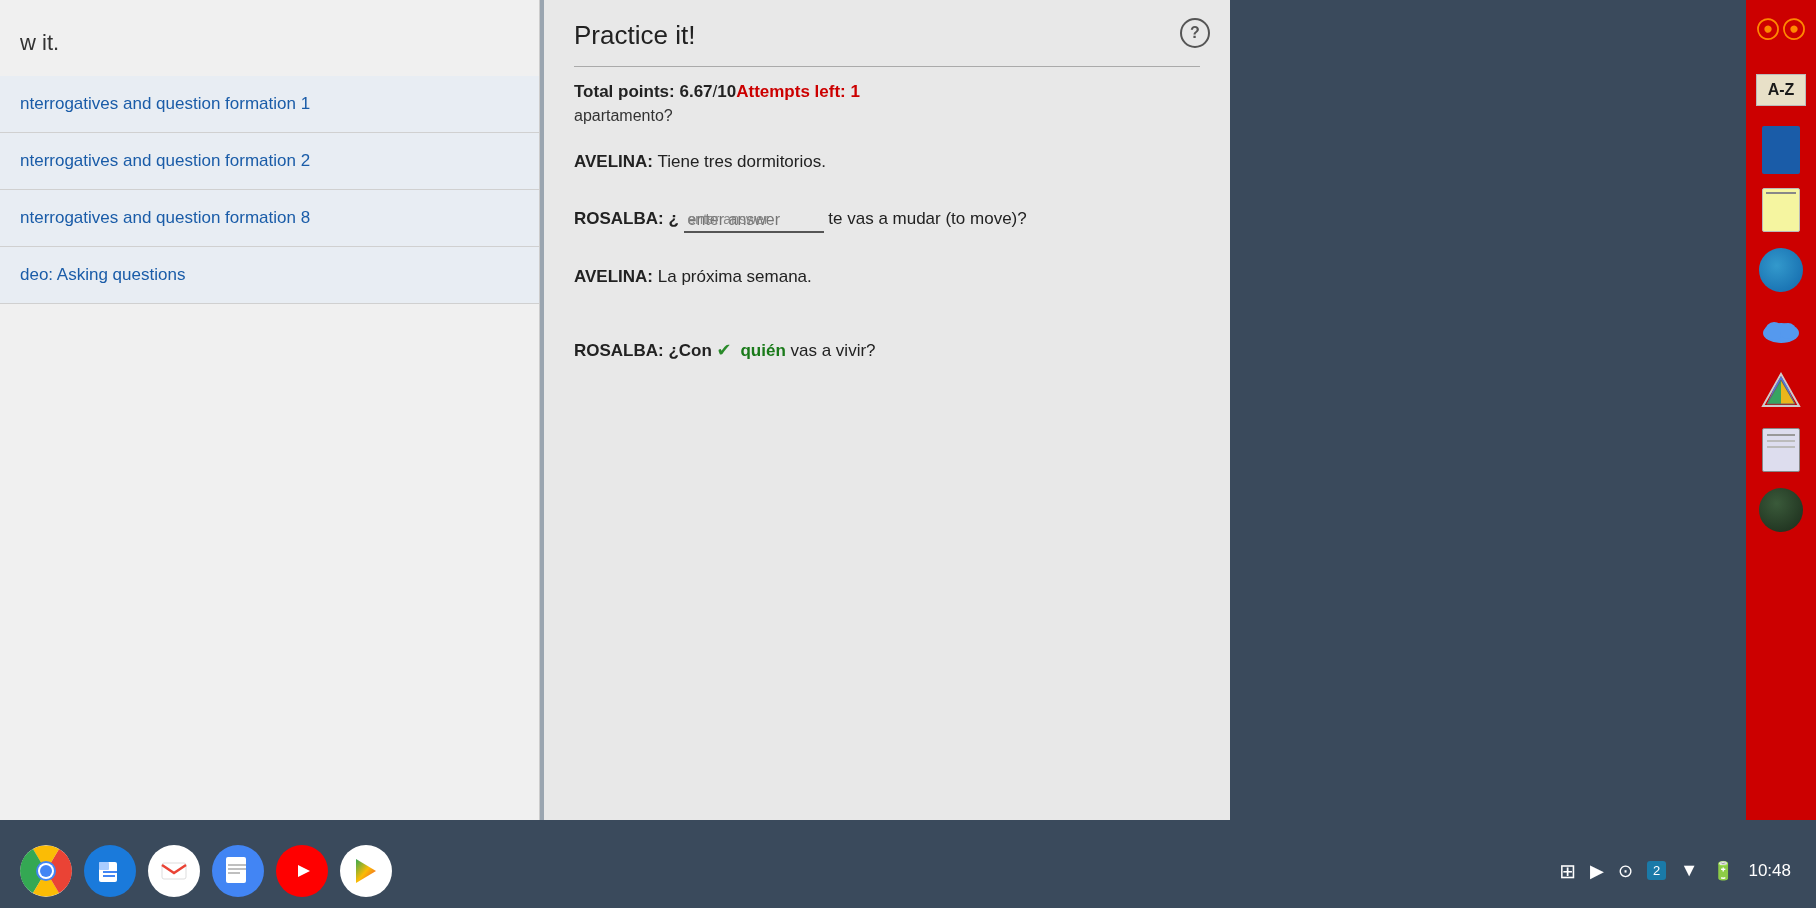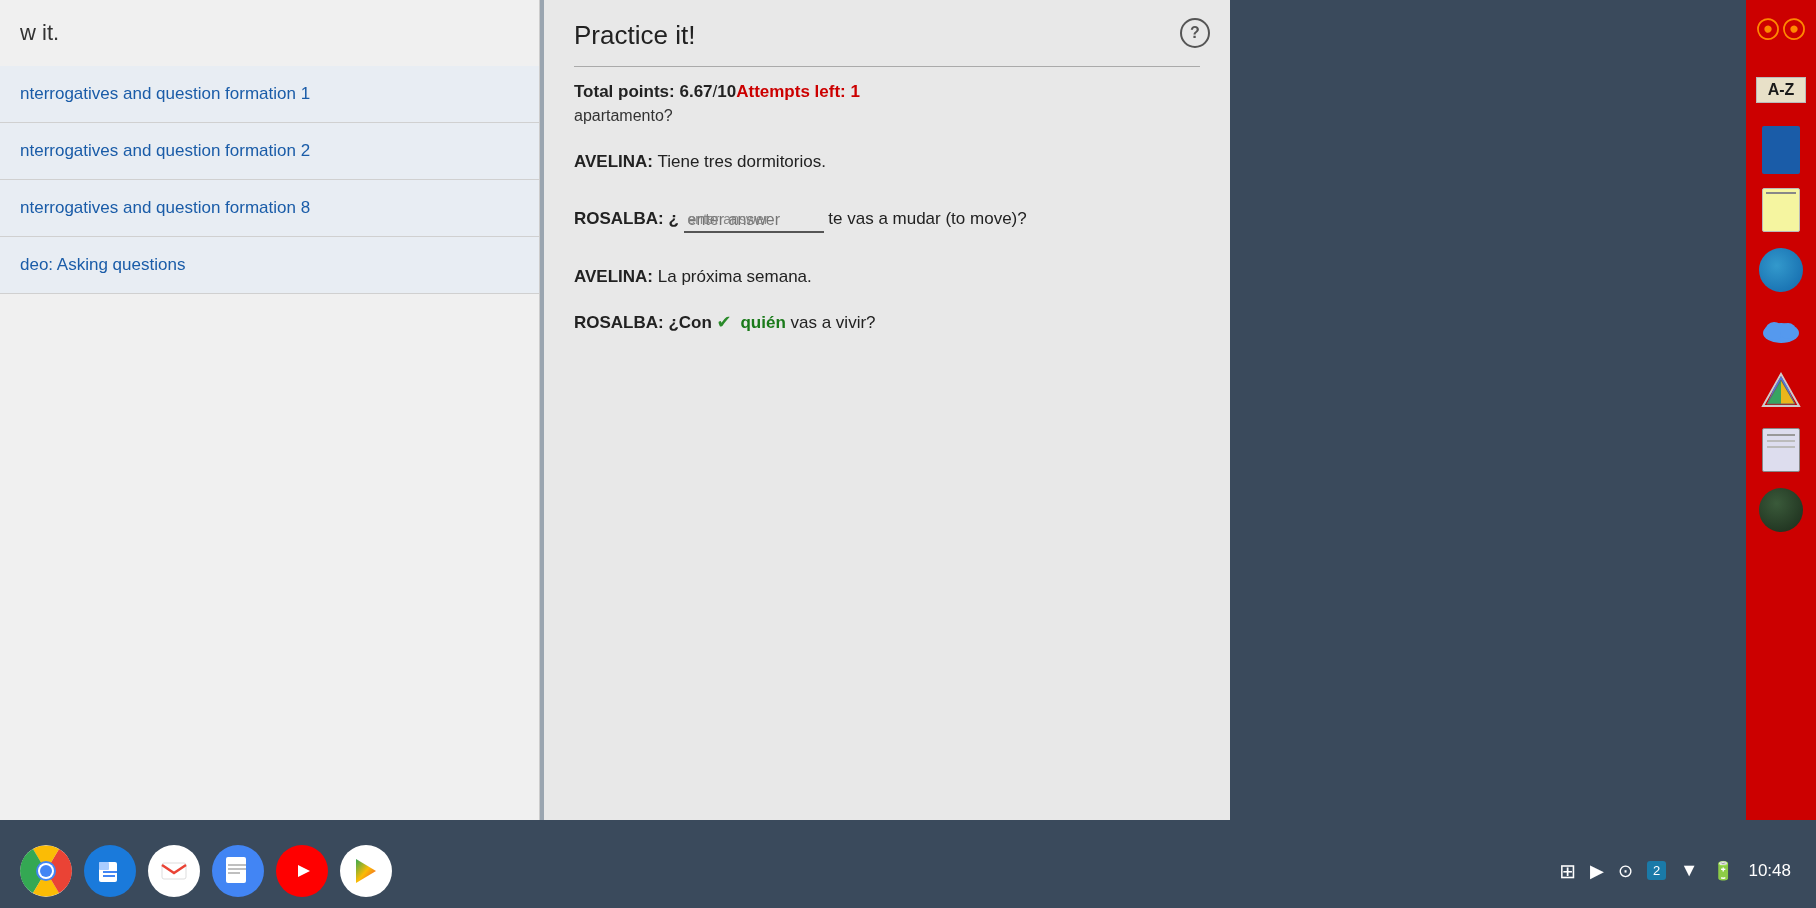--- a/index.html
+++ b/index.html
@@ -20,21 +20,21 @@
       width: 1230px;
       height: 820px;
       background: #f0f0f0;
       display: flex;
     }
 
     
     .sidebar {
       width: 540px;
       background: #f0f0f0;
-      padding: 10px 0;
+      padding: 20px 0;
       border-right: 1px solid #ccc;
     }
 
     .sidebar-header {
       padding: 10px 20px 20px;
       font-size: 22px;
       color: #333;
     }
 
     .sidebar-item {
@@ -192,21 +192,21 @@
       justify-content: center;
       cursor: pointer;
     }
 
     .az-badge {
       background: #e8e0c8;
       color: #1a1a1a;
       font-size: 16px;
       font-weight: bold;
       width: 50px;
-      height: 26px;
+      height: 32px;
       display: flex;
       align-items: center;
       justify-content: center;
       border: 1px solid #bbb;
     }
 
     .blue-book {
       background: #1a5ca8;
       width: 38px;
       height: 48px;
@@ -356,21 +356,21 @@
           <span class="placeholder-text">enter answer</span>
         </span>
         <span> te vas a mudar (to move)?</span>
       </div>
 
       <div class="speaker-line" style="margin-top:30px;">
         <strong>AVELINA:</strong>
         <span> La próxima semana.</span>
       </div>
 
-      <div class="speaker-line" style="margin-top:18px;">
+      <div class="speaker-line" style="margin-top:46px;">
         <strong>ROSALBA: ¿Con</strong>
         <span class="check-mark">✔</span>
         <span class="correct-answer">quién</span>
         <span> vas a vivir?</span>
       </div>
 
     </div>
   </div>
 </div>
 

